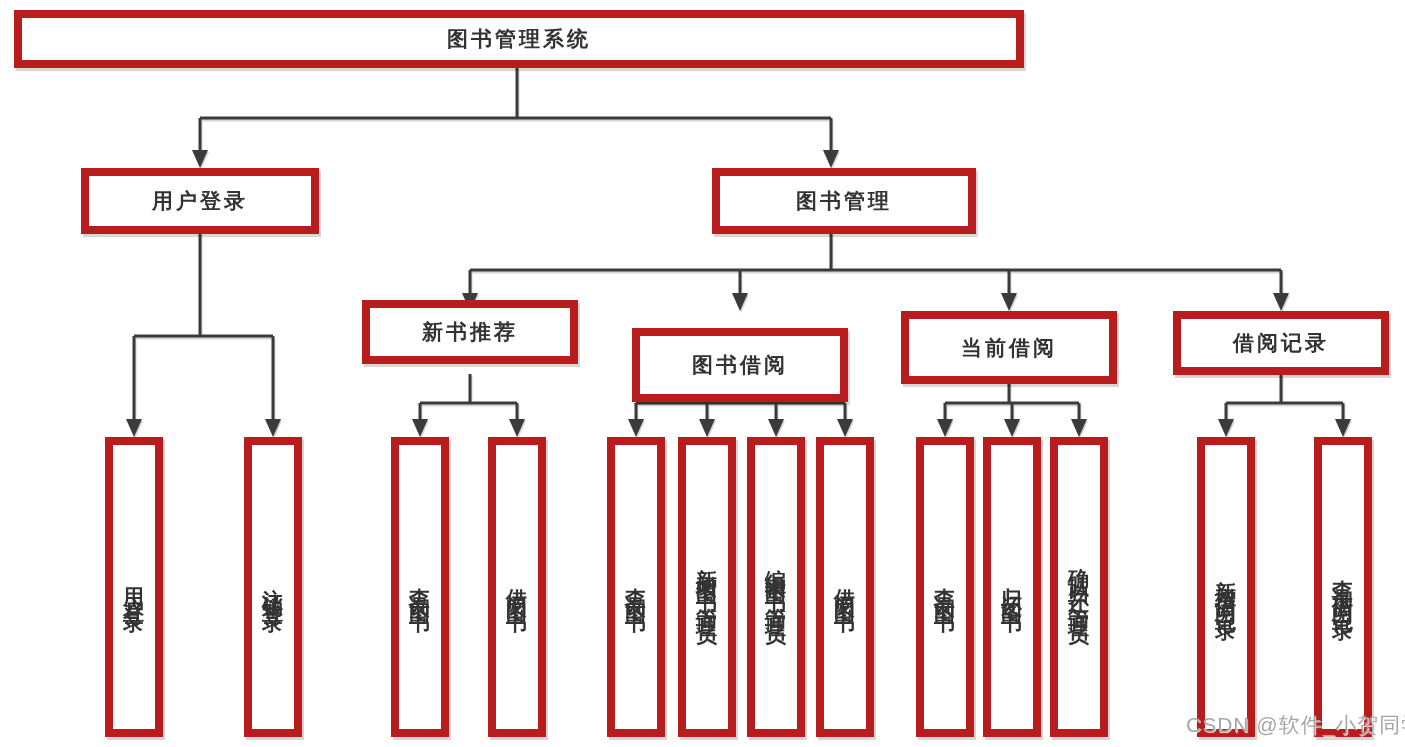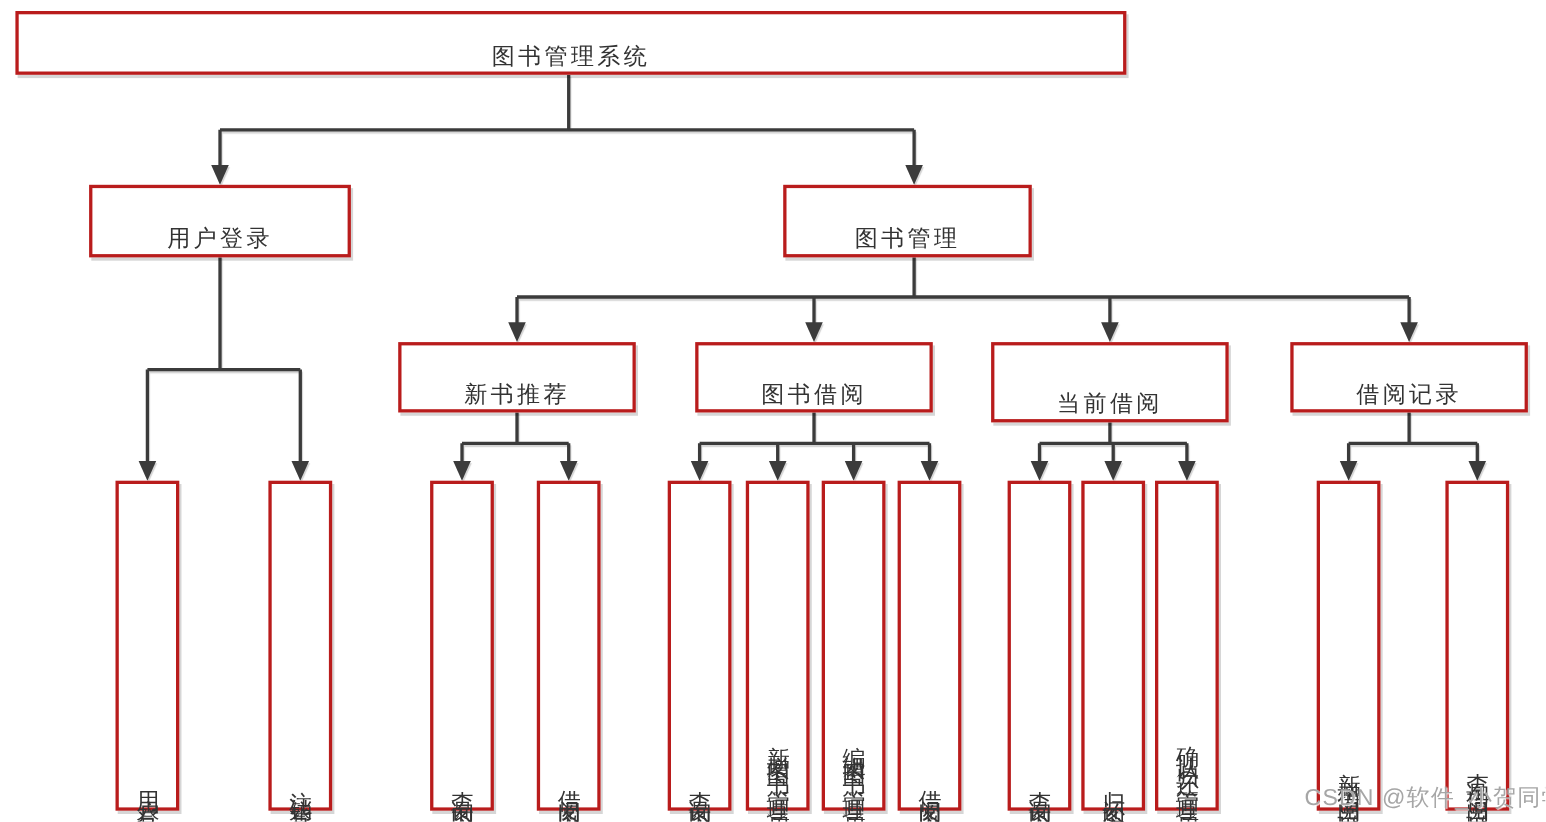--- a/index.html
+++ b/index.html
@@ -3,23 +3,24 @@
 <meta charset="utf-8">
 <style>
   html,body{margin:0;padding:0;background:#ffffff;}
   .canvas{
     position:relative;width:1405px;height:747px;background:#ffffff;
     font-family:"Liberation Sans","DejaVu Sans",sans-serif;color:#333333;overflow:hidden;
   }
   .connectors{position:absolute;left:0;top:0;z-index:1;
     filter:drop-shadow(1px 2px 0px rgba(0,0,0,0.16));}
   .node{
-    position:absolute;background:#ffffff;border:3px solid #b91c1c;box-sizing:border-box;
-    display:flex;align-items:flex-end;justify-content:center;z-index:2;
+    position:absolute;background:#ffffff;border:8px solid #b91c1c;box-sizing:border-box;
+    display:flex;align-items:center;justify-content:center;z-index:2;
     box-shadow:2px 3px 0 rgba(0,0,0,0.16);
+    font-weight:bold;
   }
   .node .lbl{font-size:21px;letter-spacing:3px;white-space:nowrap;color:#333333;}
   .leaf .lbl{
     writing-mode:vertical-rl;text-orientation:mixed;
     font-size:21px;letter-spacing:8px;line-height:1;white-space:normal;
   }
   .watermark{
     position:absolute;left:1186px;top:711px;z-index:5;
     font-size:21px;letter-spacing:1px;color:#a6a6a6;white-space:nowrap;
     text-shadow:1px 1px 1px rgba(255,255,255,0.9);
@@ -82,28 +83,28 @@
     </g>
   </svg>
 
   <div class="node" style="left:14px;top:10px;width:1010px;height:58px;">
     <span class="lbl">图书管理系统</span>
   </div>
 
   <div class="node" style="left:81px;top:168px;width:238px;height:66px;">
     <span class="lbl">用户登录</span>
   </div>
-  <div class="node" style="left:712px;top:168px;width:226px;height:66px;">
+  <div class="node" style="left:712px;top:168px;width:264px;height:66px;">
     <span class="lbl">图书管理</span>
   </div>
 
-  <div class="node" style="left:362px;top:311px;width:216px;height:64px;">
+  <div class="node" style="left:362px;top:300px;width:216px;height:64px;">
     <span class="lbl">新书推荐</span>
   </div>
-  <div class="node" style="left:632px;top:311px;width:216px;height:64px;">
+  <div class="node" style="left:632px;top:328px;width:216px;height:74px;">
     <span class="lbl">图书借阅</span>
   </div>
   <div class="node" style="left:901px;top:311px;width:216px;height:73px;">
     <span class="lbl">当前借阅</span>
   </div>
   <div class="node" style="left:1173px;top:311px;width:216px;height:64px;">
     <span class="lbl">借阅记录</span>
   </div>
 
   <div class="node leaf" style="left:105px;top:437px;width:58px;height:300px;">

